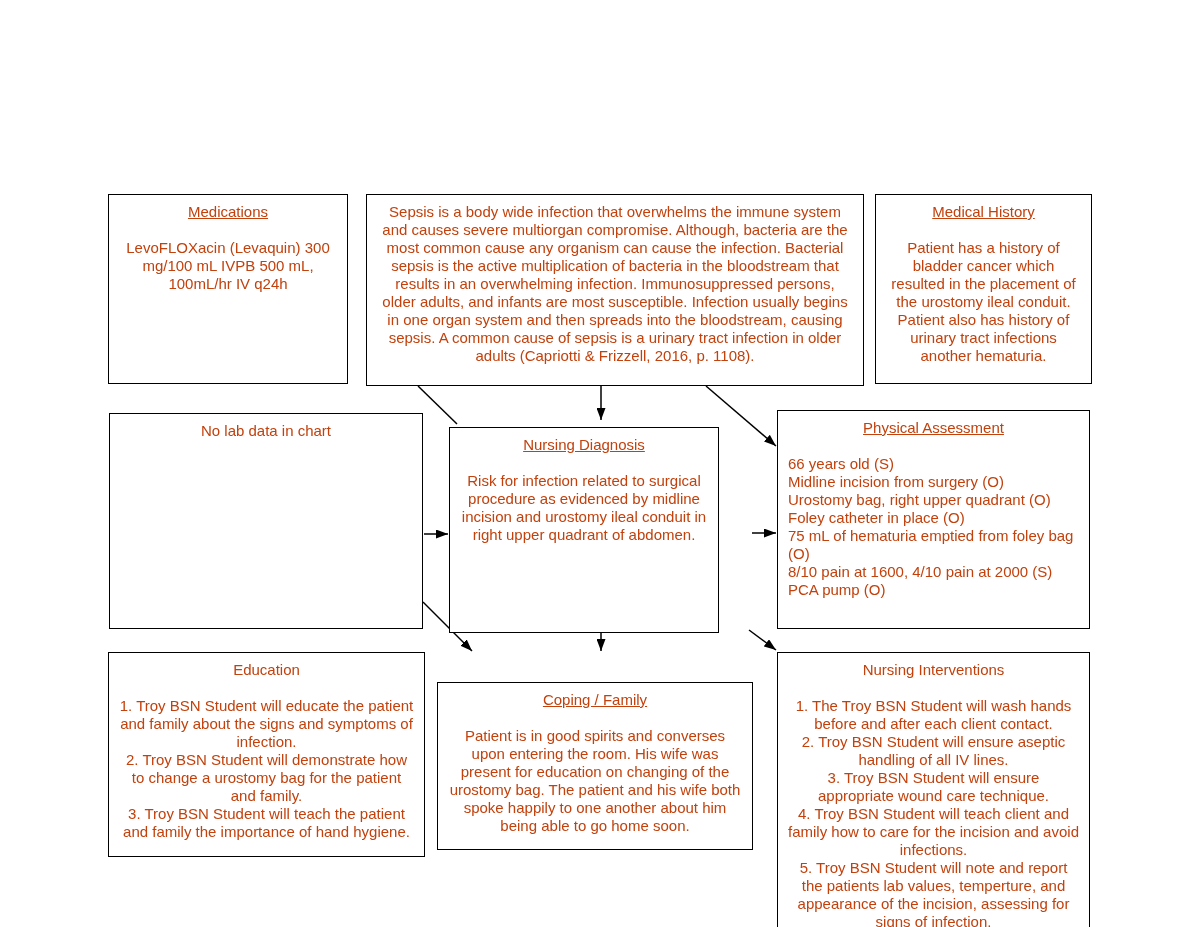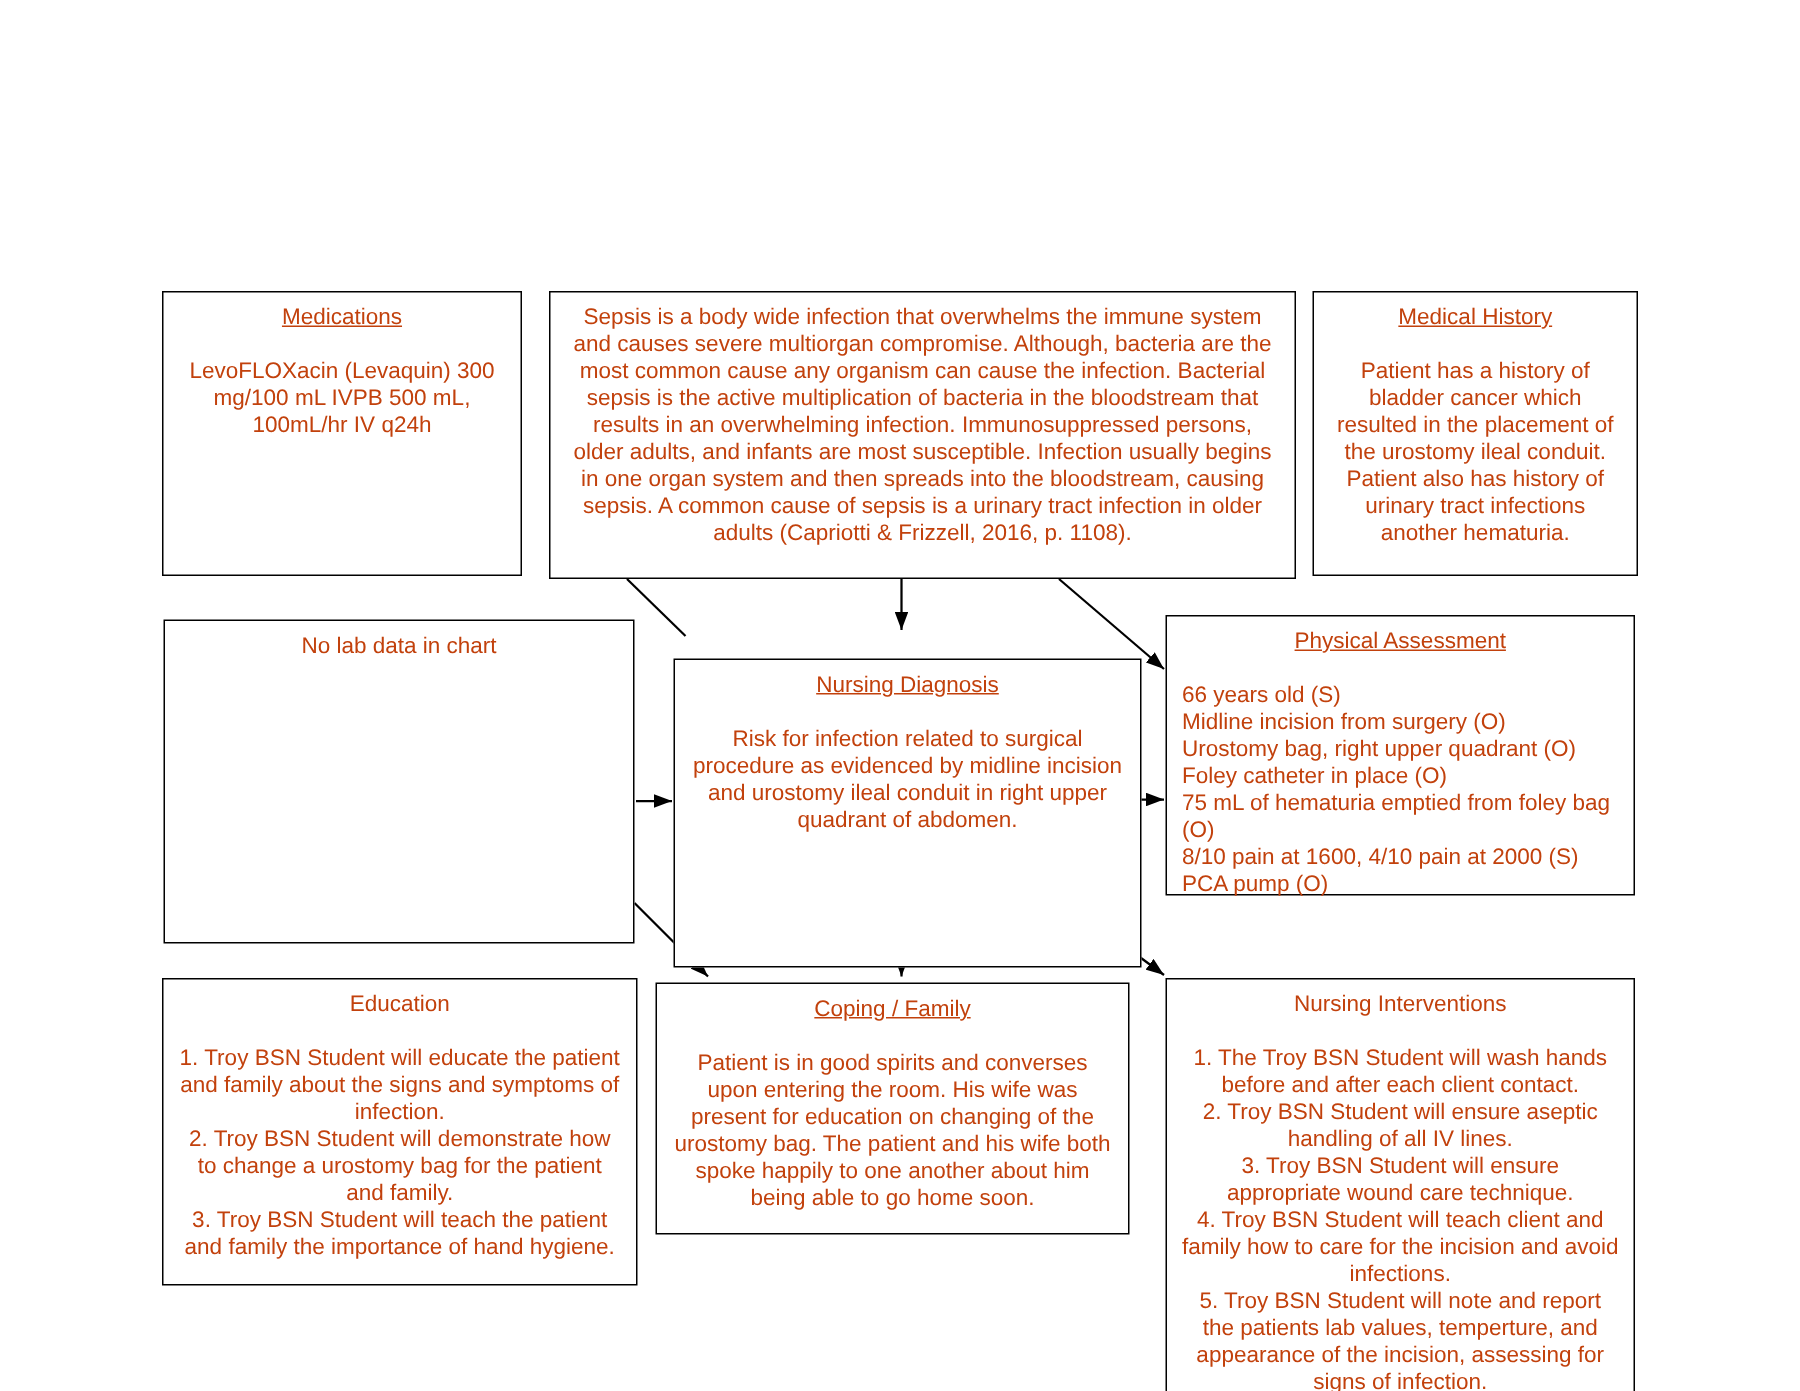--- a/index.html
+++ b/index.html
@@ -38,24 +38,24 @@
   .node-body {
     margin: 0;
     white-space: pre-line;
   }
   .node-body.left { text-align: left; }
   
   #box-medications          { left: 108px; top: 150px; width: 240px; height: 190px; }
   #box-pathophysiology      { left: 366px; top: 150px; width: 498px; height: 192px; line-height: 18px; }
   #box-medical-history      { left: 875px; top: 150px; width: 217px; height: 190px; }
   #box-lab-data             { left: 109px; top: 369px; width: 314px; height: 216px; }
-  #box-nursing-diagnosis    { left: 449px; top: 395px; width: 312px; height: 206px; }
-  #box-physical-assessment  { left: 777px; top: 366px; width: 313px; height: 187px; }
+  #box-nursing-diagnosis    { left: 449px; top: 383px; width: 270px; height: 206px; }
+  #box-physical-assessment  { left: 777px; top: 366px; width: 313px; height: 219px; }
   #box-education            { left: 108px; top: 608px; width: 317px; height: 205px; }
-  #box-coping-family        { left: 437px; top: 611px; width: 316px; height: 168px; }
+  #box-coping-family        { left: 437px; top: 638px; width: 316px; height: 168px; }
   #box-nursing-interventions{ left: 777px; top: 608px; width: 313px; height: 285px; }
   #arrow-layer {
     position: absolute;
     left: 0; top: 0;
     width: 1200px;
     height: 927px;
     pointer-events: none;
   }
   #arrow-layer line { stroke: #000000; stroke-width: 1.5; }
 </style>

